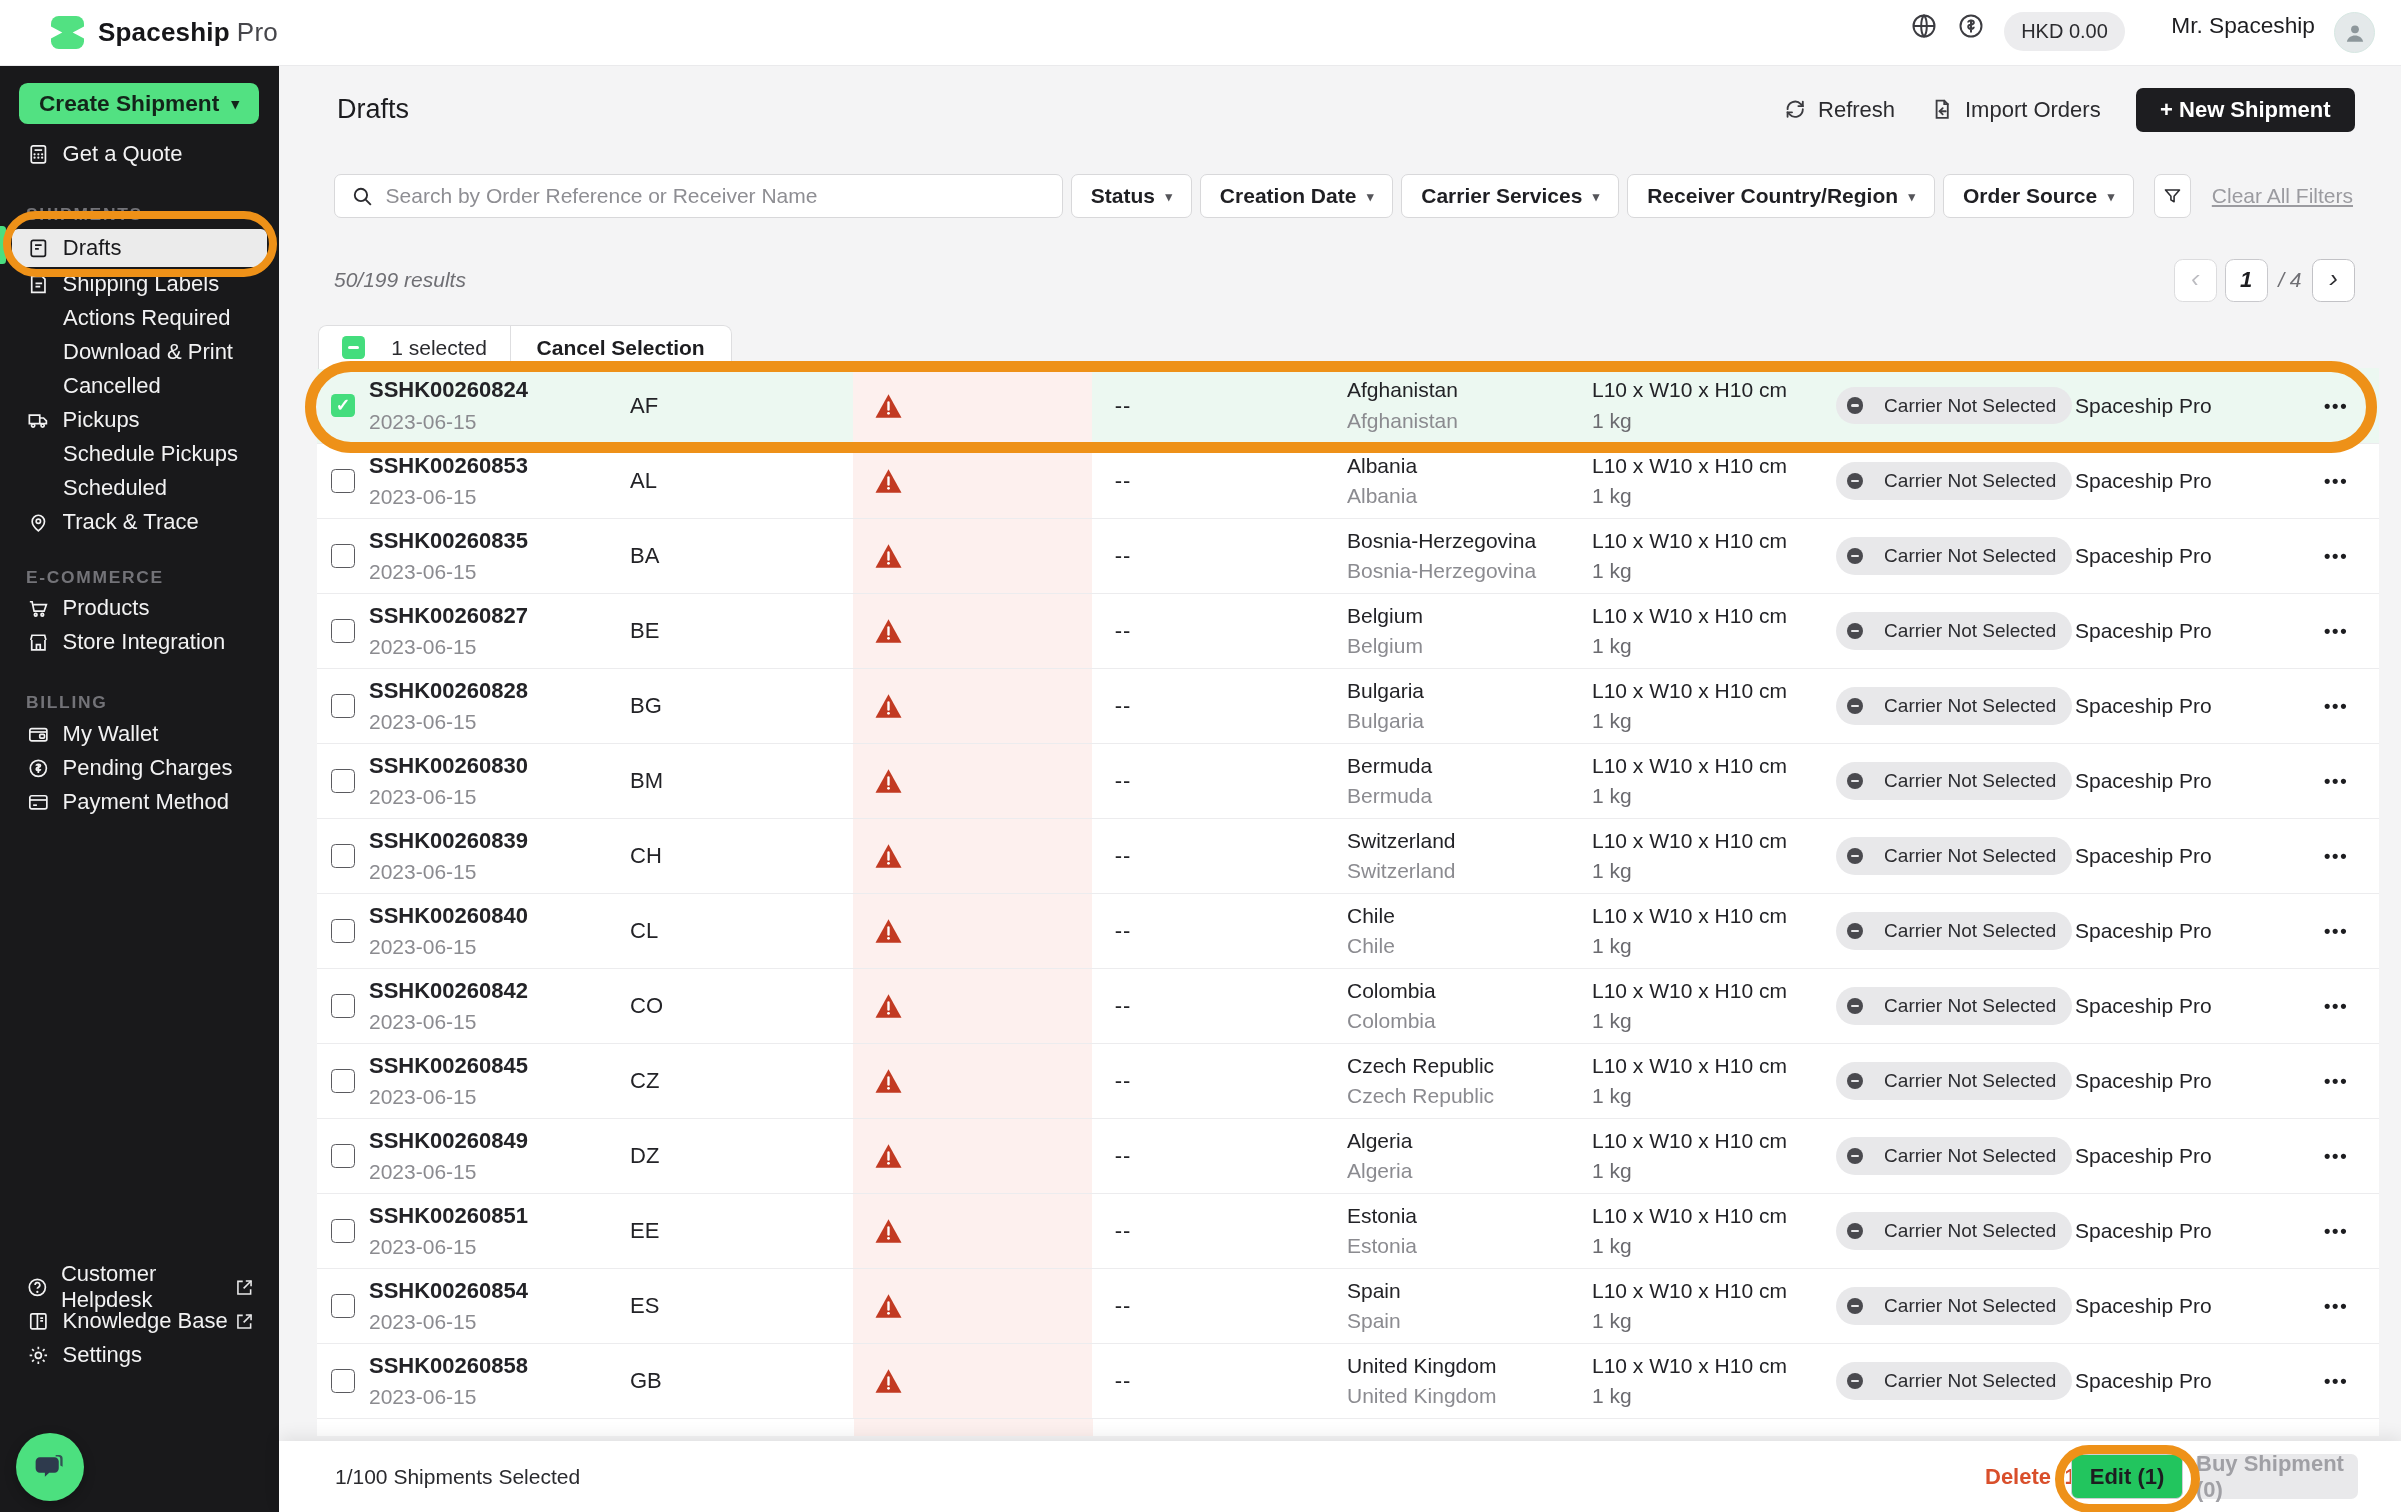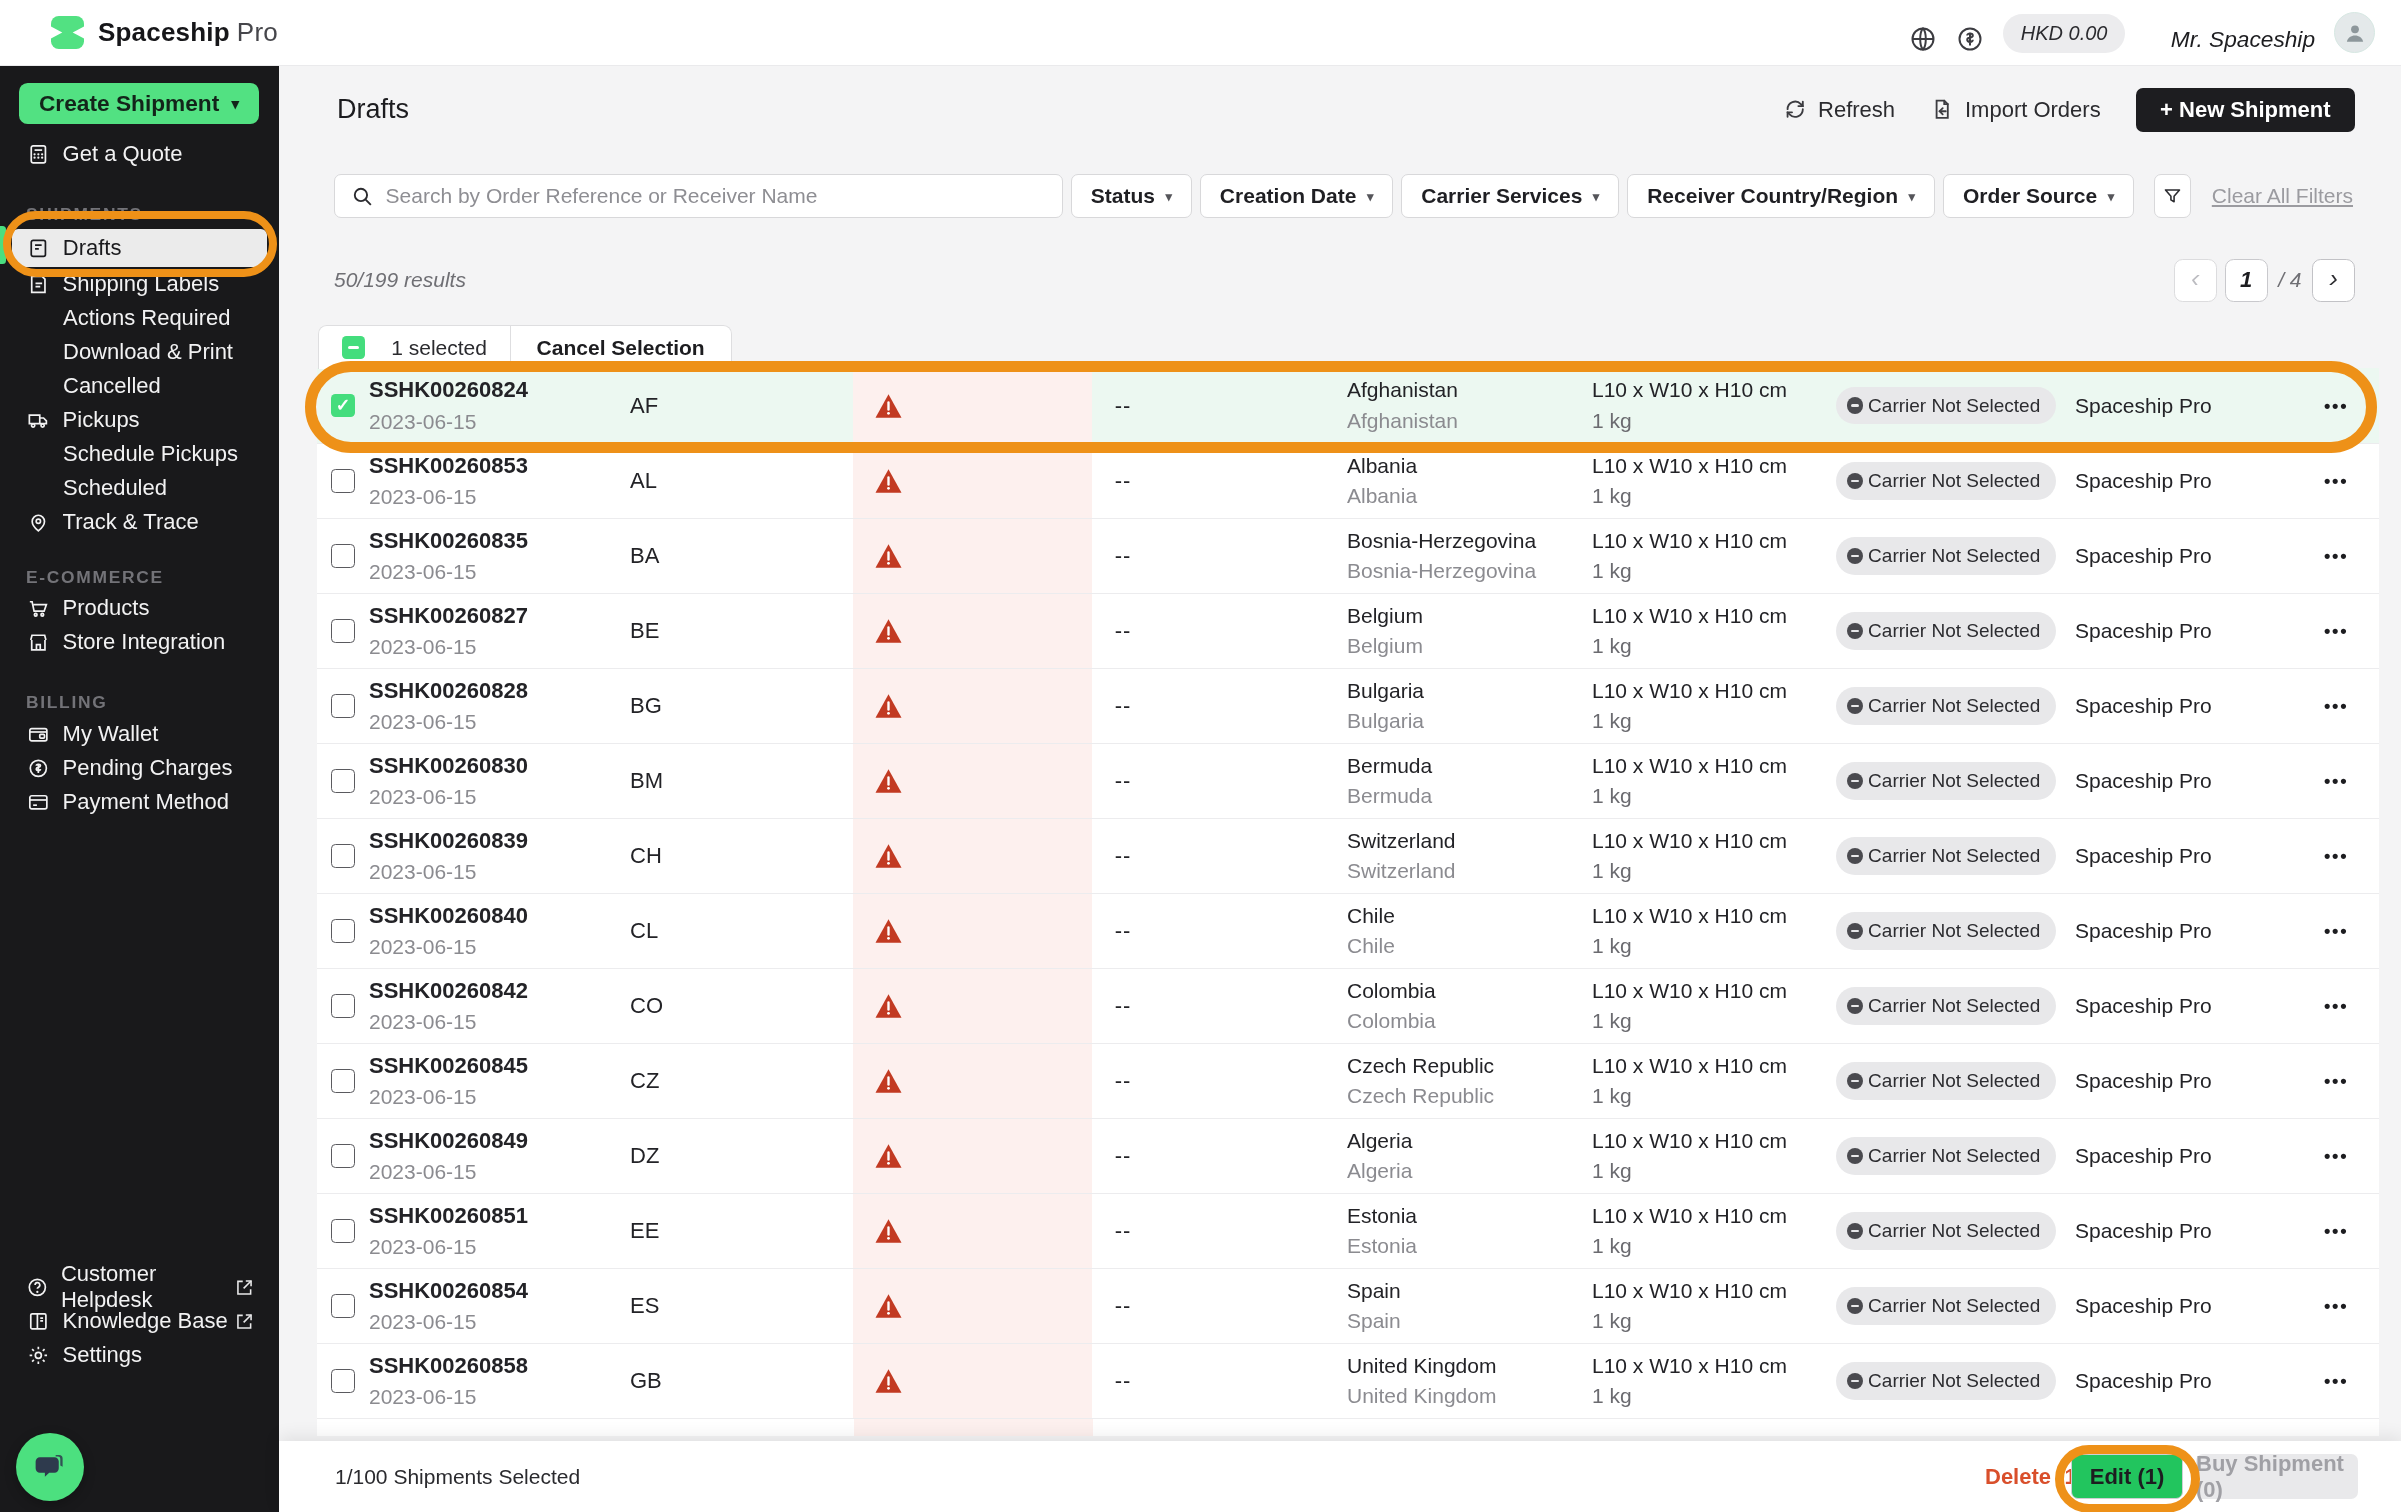--- a/index.html
+++ b/index.html
@@ -5,21 +5,21 @@
   * { margin:0; padding:0; box-sizing:border-box; }
   html,body { width:2401px; height:1513px; }
   body { position:relative; background:#f4f4f5; font-family:"Liberation Sans", sans-serif; overflow:hidden; color:#232327; }
   svg { display:block; }
 
   
   .topbar { position:absolute; top:0; left:0; width:2401px; height:66px; background:#fff; border-bottom:0.9px solid #eaeaec; display:flex; align-items:center; padding:0 26px 0 51px; z-index:6; }
   .brand-wrap { display:flex; align-items:center; gap:14px; }
   .brand { font-size:26px; font-weight:700; color:#161619; letter-spacing:0.2px; }
   .brand .suffix { font-weight:400; color:#46464b; margin-left:7px; }
-  .topbar-right { margin-left:auto; display:flex; align-items:flex-end; gap:19px;font-style:italic; }
+  .topbar-right { margin-left:auto; display:flex; align-items:flex-start; gap:19px; }
   .tb-icon { color:#3c3c41; }
   .balance-pill { background:#ececee; border-radius:870px; padding:7.8px 17.4px; font-size:20px; color:#2b2b2f; }
   .user-name { font-size:22.7px; color:#1d1d20; margin-left:27px; }
   .avatar { width:41px; height:41px; border-radius:50%; background:#e4e9ea; border:1.7px solid #d7e8e3; display:flex; align-items:center; justify-content:center; }
 
   
   .sidebar { position:absolute; top:66px; left:0; width:279px; height:1446px; background:#19191b; z-index:5; }
   .btn-create { margin:17.4px 19px 0 19px; width:240px; height:41px; background:#52e182; border-radius:8.7px; display:flex; align-items:center; justify-content:center; gap:12.2px; font-size:22.7px; font-weight:700; color:#13251a; cursor:pointer; }
   .btn-create .caret { font-size:15px; }
   .side-item { height:34px; display:flex; align-items:center; padding-left:26px; font-size:22px; color:#f2f2f3; cursor:pointer; }
@@ -78,21 +78,21 @@
   .c-check { display:flex; justify-content:center; }
   .c-warn { height:100%; background:#fdf0ee; display:flex; align-items:center; padding-left:21px; }
   .ref { font-size:22px; font-weight:700; color:#232327; margin-bottom:6.1px; }
   .date { font-size:21px; color:#8b8b90; }
   .c-code { font-size:22px; color:#232327; }
   .c-dest { font-size:22px; color:#232327; padding-left:22.7px; letter-spacing:0.9px; }
   .cty { font-size:21px; color:#232327; margin-bottom:6.1px; }
   .cty2 { font-size:21px; color:#8b8b90; }
   .dim { font-size:21px; color:#232327; margin-bottom:6.1px; }
   .wt { font-size:21px; color:#6b6b70; }
-  .badge { display:inline-flex; align-items:center; gap:5px; background:#e8e8ea; border-radius:870px; padding:7.8px 15.7px 7.8px 10.5px; font-size:19px; color:#2c2c30; white-space:nowrap; }
+  .badge { display:inline-flex; align-items:center; gap:21px; background:#e8e8ea; border-radius:870px; padding:7.8px 15.7px 7.8px 10.5px; font-size:19px; color:#2c2c30; white-space:nowrap; }
   .badge-ic { width:16.6px; height:16.6px; border-radius:50%; background:#4a4a4f; position:relative; flex:none; }
   .badge-ic::after { content:""; position:absolute; left:4.4px; top:7px; width:7.8px; height:2.6px; background:#e8e8ea; border-radius:1.7px; }
   .c-source { font-size:21px; color:#232327; }
   .c-menu { display:flex; }
   .dots { font-size:18.3px; font-weight:700; letter-spacing:1.7px; color:#1d1d20; }
   .row-partial { position:relative; height:18.3px; border-top:0.9px solid #ececee; overflow:hidden; }
   .row-partial .pink { position:absolute; left:537px; top:0; width:239px; height:100%; background:#fdf0ee; }
 
   .bottom-bar { position:absolute; left:0; right:0; bottom:0; height:71px; background:#fff; box-shadow:0 -5.2px 15.7px rgba(0,0,0,.08); z-index:10; }
   .bb-left { position:absolute; left:56px; top:0; height:71px; display:flex; align-items:center; font-size:21px; color:#2a2a2e; }

